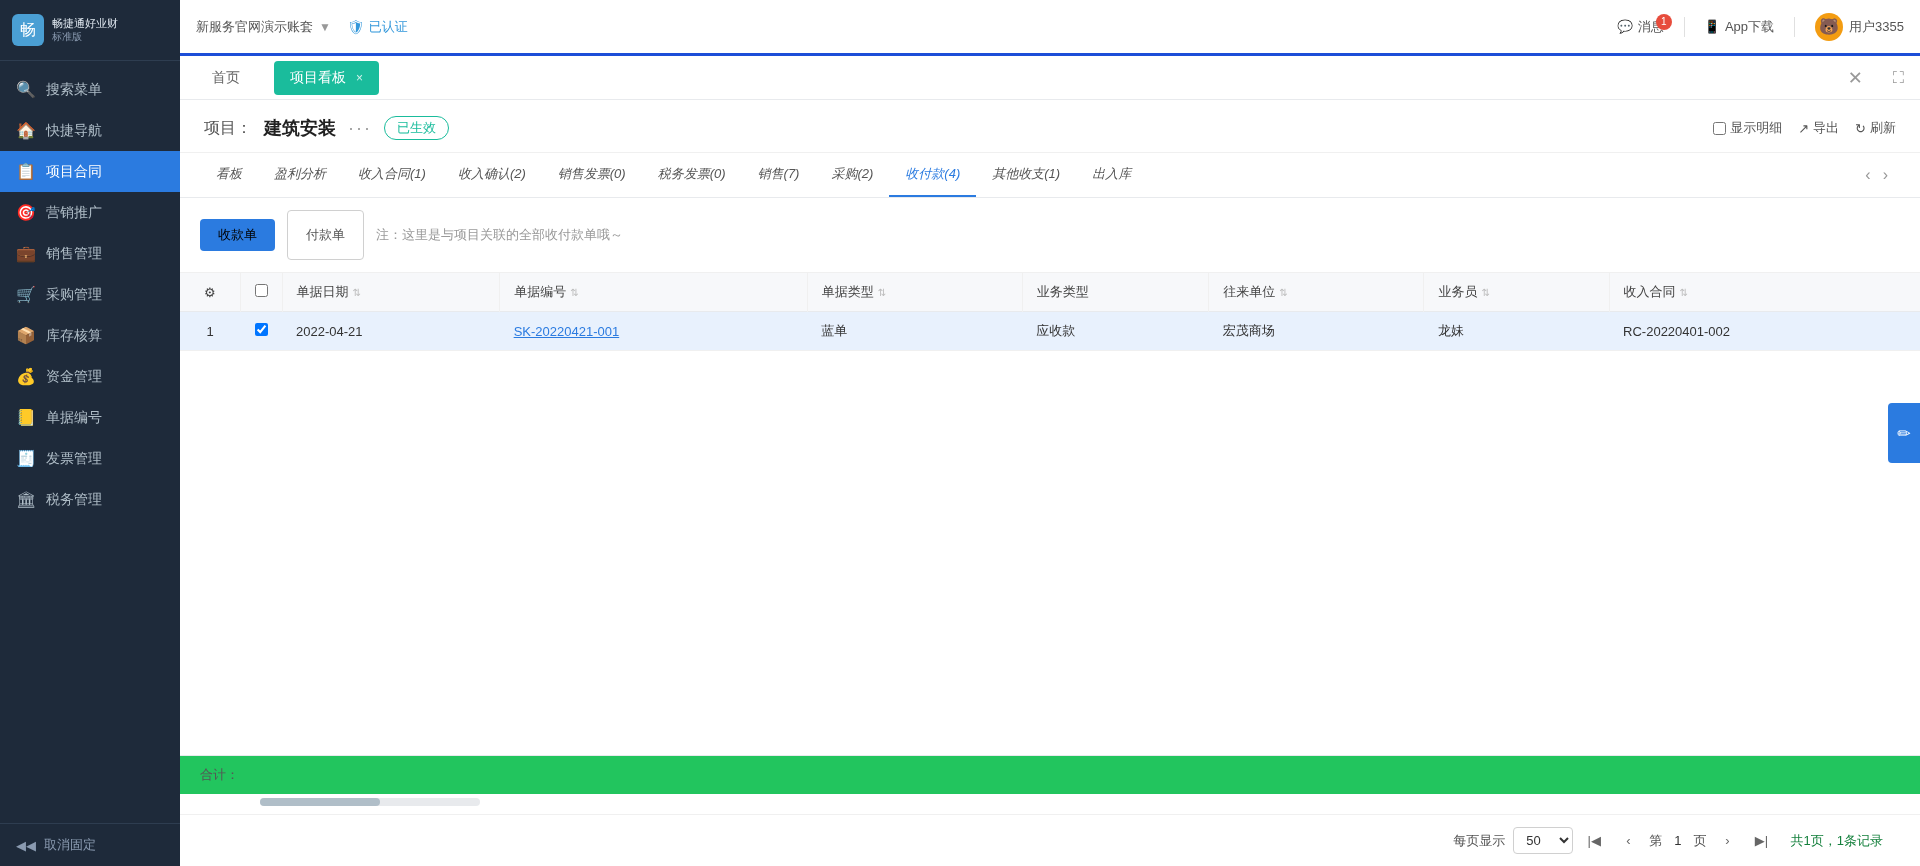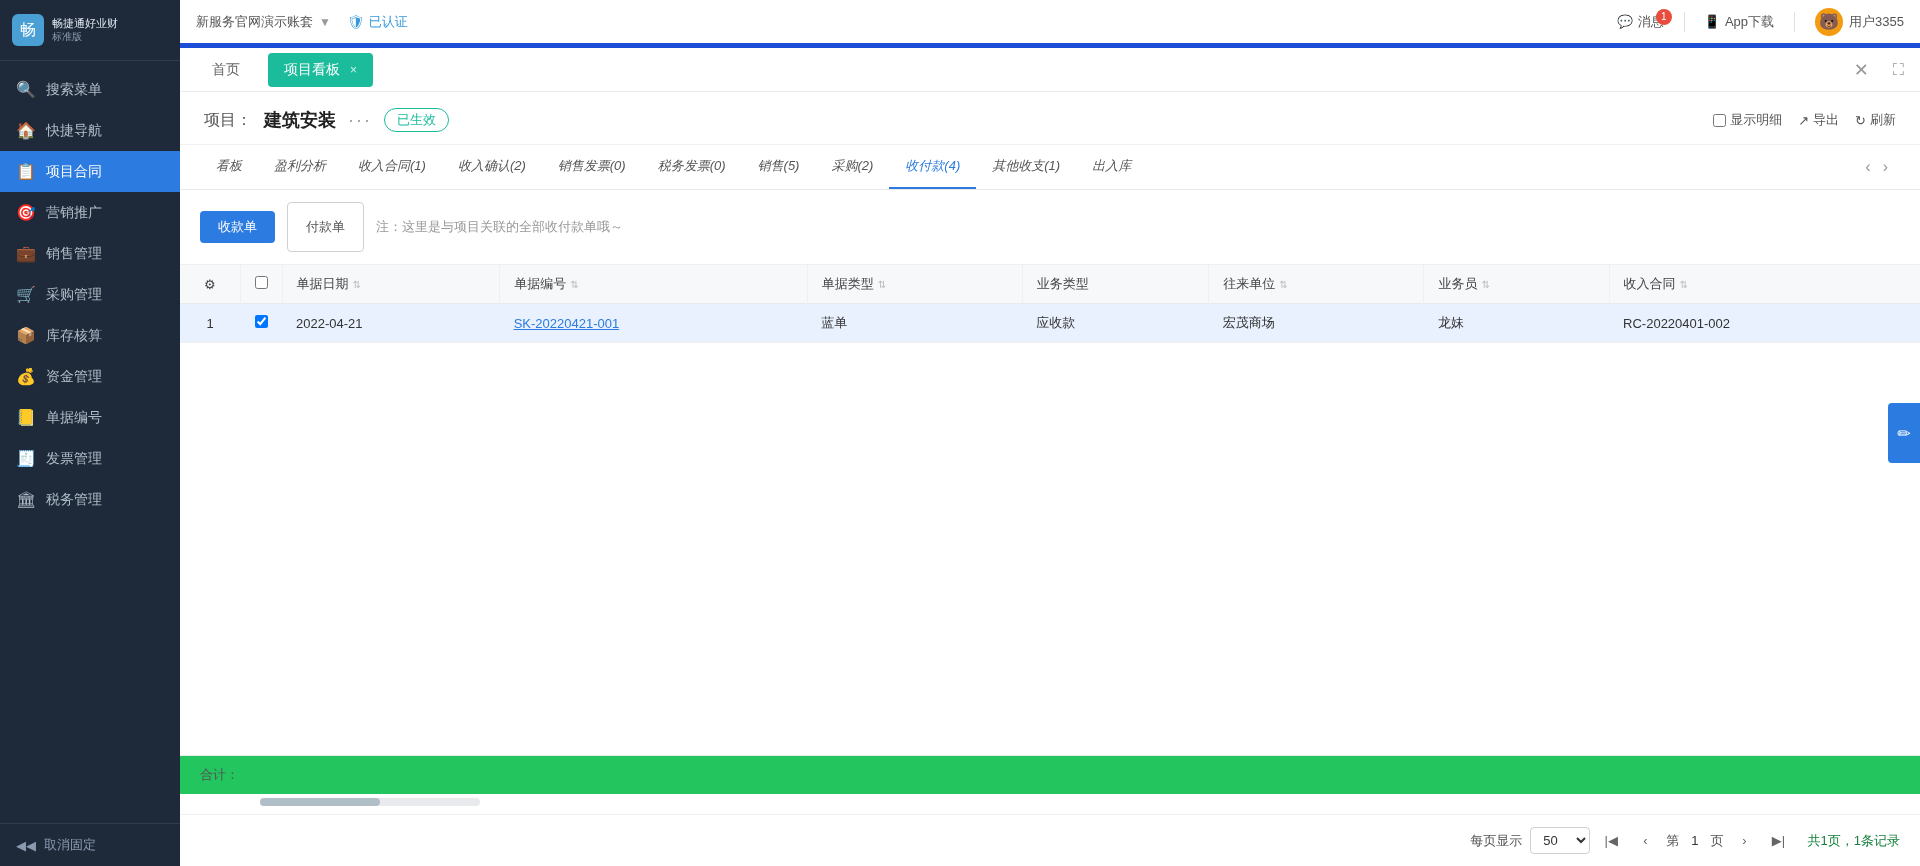--- a/index.html
+++ b/index.html
@@ -78,25 +78,25 @@
       flex: 1;
       display: flex;
       flex-direction: column;
       background: #f0f2f5;
       overflow: hidden;
     }
 
     
     .topbar {
       background: white;
-      height: 48px;
+      height: 56px;
       display: flex;
       align-items: center;
       padding: 0 16px;
-      border-bottom: 5px solid #1d4ed8;
+      border-bottom: 3px solid #1d4ed8;
       gap: 16px;
     }
     .topbar-project {
       display: flex;
       align-items: center;
       gap: 6px;
       font-size: 13px;
       color: #555;
     }
     .topbar-arrow { color: #999; font-size: 12px; }
@@ -150,21 +150,21 @@
     }
 
     
     .tabs-bar {
       background: white;
       height: 44px;
       display: flex;
       align-items: center;
       padding: 0 16px;
       border-bottom: 1px solid #e8eaed;
-      gap: 12px;
+      gap: 18px;
     }
     .tab-item {
       padding: 8px 16px;
       font-size: 14px;
       cursor: pointer;
       color: #666;
       border-radius: 4px 4px 0 0;
     }
     .tab-item.active {
       background: #1abc9c;
@@ -271,21 +271,21 @@
     
     .filter-row {
       display: flex;
       align-items: center;
       padding: 12px 20px;
       gap: 12px;
       border-bottom: 1px solid #f0f0f0;
     }
     .btn-primary {
       background: #2b7be0;
-      color: #ffffff;
+      color: #000000;
       border: none;
       border-radius: 4px;
       padding: 7px 18px;
       font-size: 13px;
       cursor: pointer;
     }
     .btn-default {
       background: white;
       color: #555;
       border: 1px solid #d0d0d0;
@@ -363,21 +363,21 @@
       height: 8px;
       background: #b0bec8;
       border-radius: 4px;
     }
 
     
     .pagination {
       display: flex;
       align-items: center;
       justify-content: flex-end;
-      padding: 12px 20px;
+      padding: 12px 37px;
       gap: 8px;
       font-size: 13px;
       color: #555;
       border-top: 1px solid #f0f0f0;
     }
     .page-label { color: #555; }
     .page-select {
       border: 1px solid #d0d0d0;
       border-radius: 4px;
       padding: 4px 8px;
@@ -547,21 +547,21 @@
     </div>
 
     <div class="sub-tabs" id="sub-tabs-container">
 
       <div class="sub-tab">看板</div>
         <div class="sub-tab">盈利分析</div>
         <div class="sub-tab">收入合同(1)</div>
         <div class="sub-tab">收入确认(2)</div>
         <div class="sub-tab">销售发票(0)</div>
         <div class="sub-tab">税务发票(0)</div>
-        <div class="sub-tab">销售(5)</div>
+        <div class="sub-tab">销售(7)</div>
         <div class="sub-tab">采购(2)</div>
         <div class="sub-tab active">收付款(4)</div>
         <div class="sub-tab">其他收支(1)</div>
         <div class="sub-tab">出入库</div>
         <div class="sub-tabs-nav">
         <span class="sub-tabs-arrow">‹</span>
         <span class="sub-tabs-arrow">›</span>
       </div>
     </div>
 

